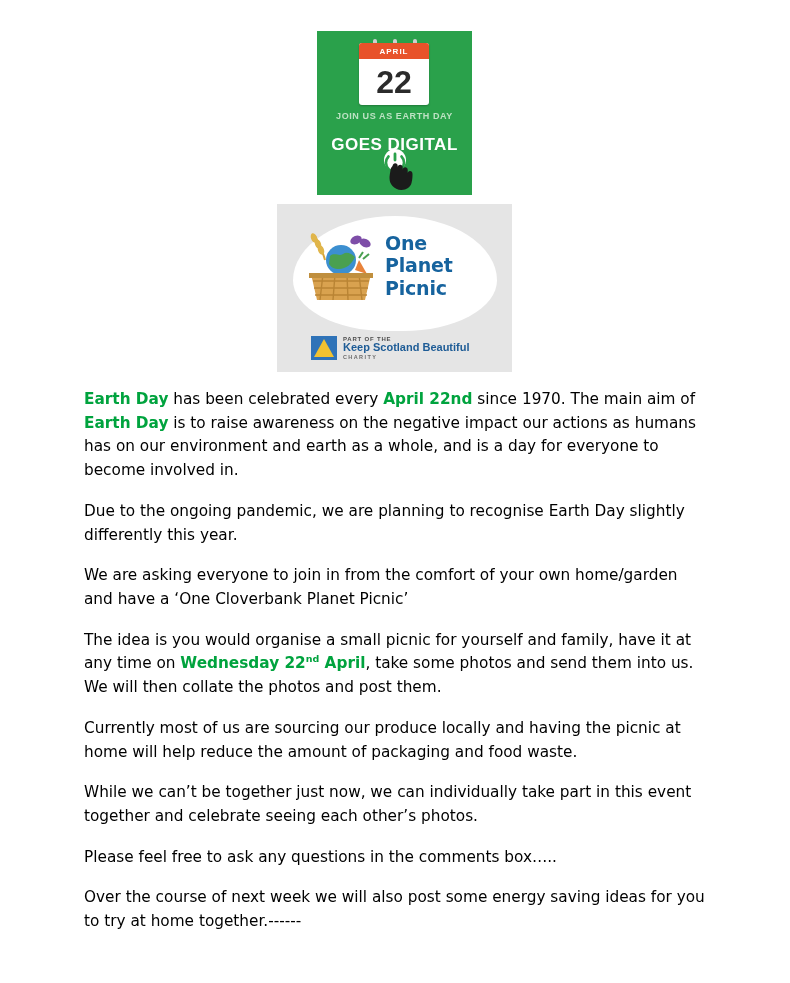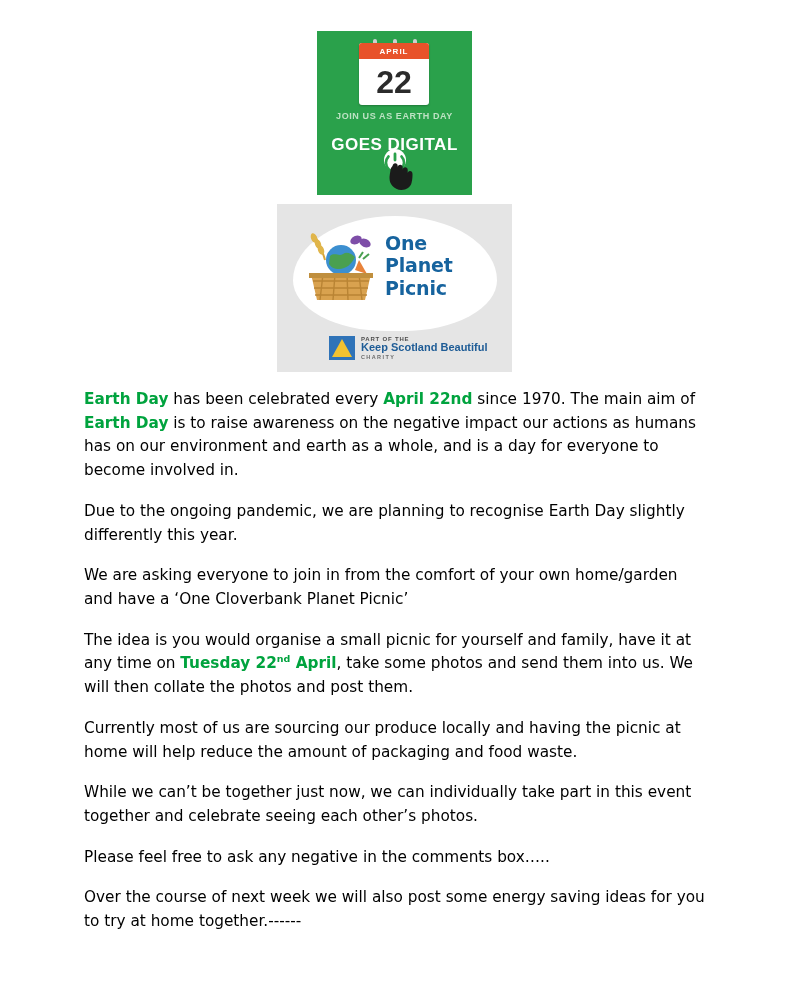--- a/index.html
+++ b/index.html
@@ -145,21 +145,21 @@
   }
   .opp-basket {
     position: absolute;
     left: 24px;
     top: 26px;
     width: 80px;
     height: 74px;
   }
   .opp-footer {
     position: absolute;
-    left: 52px;
+    left: 34px;
     top: 132px;
     width: 170px;
     display: flex;
     align-items: center;
     gap: 6px;
   }
   .ksb-logo {
     width: 26px;
     height: 24px;
     background: #2f73b8;
@@ -289,24 +289,24 @@
   </div>
 
   <div class="body-copy">
 
     <p class="para"><span class="green">Earth Day</span><span> has been celebrated every </span><span class="green">April 22nd</span><span> since 1970. The main aim of </span><span class="green">Earth Day</span><span> is to raise awareness on the negative impact our actions as humans has on our environment and earth as a whole, and is a day for everyone to become involved in.</span></p>
 
     <p class="para">Due to the ongoing pandemic, we are planning to recognise Earth Day slightly differently this year.</p>
 
     <p class="para">We are asking everyone to join in from the comfort of your own home/garden and have a ‘One Cloverbank Planet Picnic’</p>
 
-    <p class="para"><span>The idea is you would organise a small picnic for yourself and family, have it at any time on </span><span class="green"><span>Tuesday 22</span><sup>nd</sup><span> April</span></span><span>, take some photos and send them into us. We will then collate the photos and post them.</span></p>
+    <p class="para"><span>The idea is you would organise a small picnic for yourself and family, have it at any time on </span><span class="green"><span>Wednesday 22</span><sup>nd</sup><span> April</span></span><span>, take some photos and send them into us. We will then collate the photos and post them.</span></p>
 
     <p class="para">Currently most of us are sourcing our produce locally and having the picnic at home will help reduce the amount of packaging and food waste.</p>
 
     <p class="para">While we can’t be together just now, we can individually take part in this event together and celebrate seeing each other’s photos.</p>
 
-    <p class="para">Please feel free to ask any negative in the comments box…..</p>
+    <p class="para">Please feel free to ask any questions in the comments box…..</p>
 
     <p class="para">Over the course of next week we will also post some energy saving ideas for you to try at home together.------</p>
 
   </div>
 </div>
 
 </body></html>

